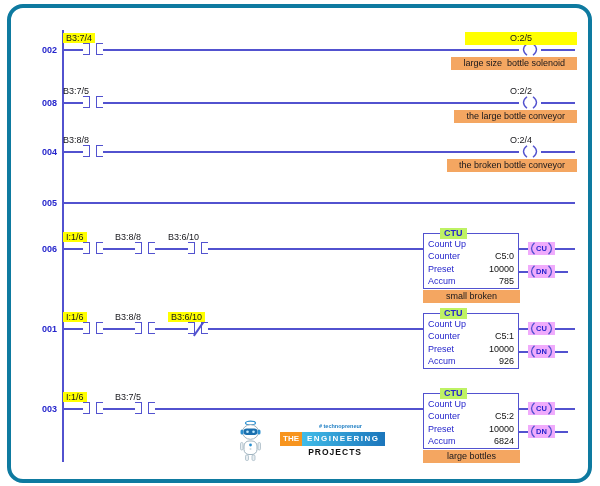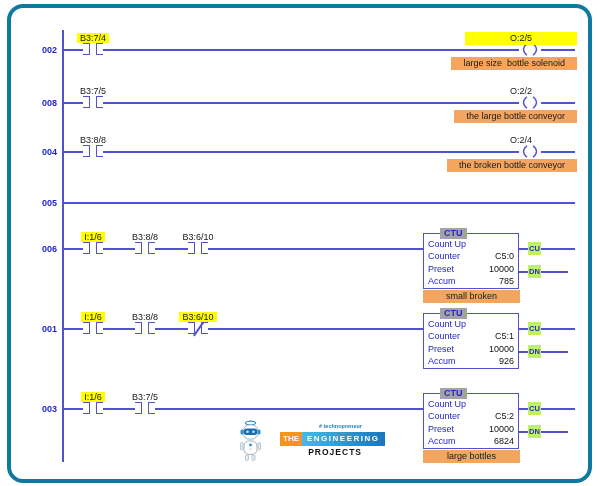--- a/index.html
+++ b/index.html
@@ -17,43 +17,43 @@
     font-weight:700;font-size:9px;line-height:12px;}
   
   .contact{position:absolute;width:20px;height:13px;background:#fff;z-index:2;}
   .cb{position:absolute;top:0;width:6px;height:10px;}
   .cb-l{left:0;border-top:1.5px solid var(--wire);border-bottom:1.5px solid var(--wire);
     border-right:1.5px solid var(--wire);}
   .cb-r{right:0;border-top:1.5px solid var(--wire);border-bottom:1.5px solid var(--wire);
     border-left:1.5px solid var(--wire);}
   .ncslash{position:absolute;width:17px;height:1.5px;background:var(--wire);
     transform:rotate(-55deg);z-index:3;}
-  .clabel{position:absolute;width:60px;text-align:center;font-size:9px;color:var(--ink);
+  .clabel{position:absolute;width:60px;font-size:9px;color:var(--ink);
     line-height:12px;z-index:3;white-space:nowrap;}
   .hl{background:var(--yellow);padding:0 3px;}
   .coil{position:absolute;width:22px;height:13px;background:#fff;z-index:2;}
   .coil svg{display:block;}
   .coil-label{position:absolute;left:465px;width:112px;text-align:center;font-size:9px;
     line-height:13px;color:var(--ink);z-index:3;}
   .coil-label.ylw{background:var(--yellow);}
   .desc{position:absolute;right:23px;background:var(--orange);color:var(--ink);
     font-size:9px;line-height:11px;padding:1px 12px;white-space:pre;z-index:3;}
   
   .ctu{position:absolute;left:423px;width:96px;height:56px;background:#fff;
     border:1.5px solid var(--wire);z-index:2;box-sizing:border-box;}
-  .ctu-title{position:absolute;top:-6px;left:16px;background:#a3a3a3;padding:0 4px;
+  .ctu-title{position:absolute;top:-6px;left:16px;background:#bef264;padding:0 4px;
     color:var(--blue);font-weight:600;font-size:9px;line-height:11px;}
   .ctu-rows{padding:4px 4px 0 4px;}
   .ctu-row{display:flex;justify-content:space-between;height:12.4px;line-height:12.4px;}
   .ctu-row .lab{color:var(--blue);}
   .ctu-row .val{color:#111;}
   .ctu-desc{position:absolute;left:423px;width:97px;height:13px;background:var(--orange);
     color:var(--ink);text-align:center;font-size:9px;line-height:13px;z-index:3;}
-  .outcoil{position:absolute;display:flex;align-items:flex-end;background:#bef264;
-    height:13px;z-index:2;flex-direction:column;}
+  .outcoil{position:absolute;display:flex;align-items:flex-end;background:#f0abfc;
+    height:13px;z-index:2;}
   .outcoil .txt{color:var(--blue);font-size:7.5px;font-weight:700;line-height:13px;
     padding:0 1px;}
   
   .logo-tag{position:absolute;left:300px;top:423px;width:62px;text-align:right;
     font-size:5.5px;font-weight:700;color:#1f7fc4;z-index:4;}
   .logo-row{position:absolute;left:280px;top:432px;display:flex;z-index:4;}
   .logo-the{background:#f7941e;color:#fff;font-weight:700;font-size:8px;
     padding:3px 3px;line-height:8px;}
   .logo-eng{background:linear-gradient(90deg,#41bce8,#1b75bb);color:#fff;font-weight:700;
     font-size:8px;letter-spacing:1.5px;padding:3px 5px;line-height:8px;}

